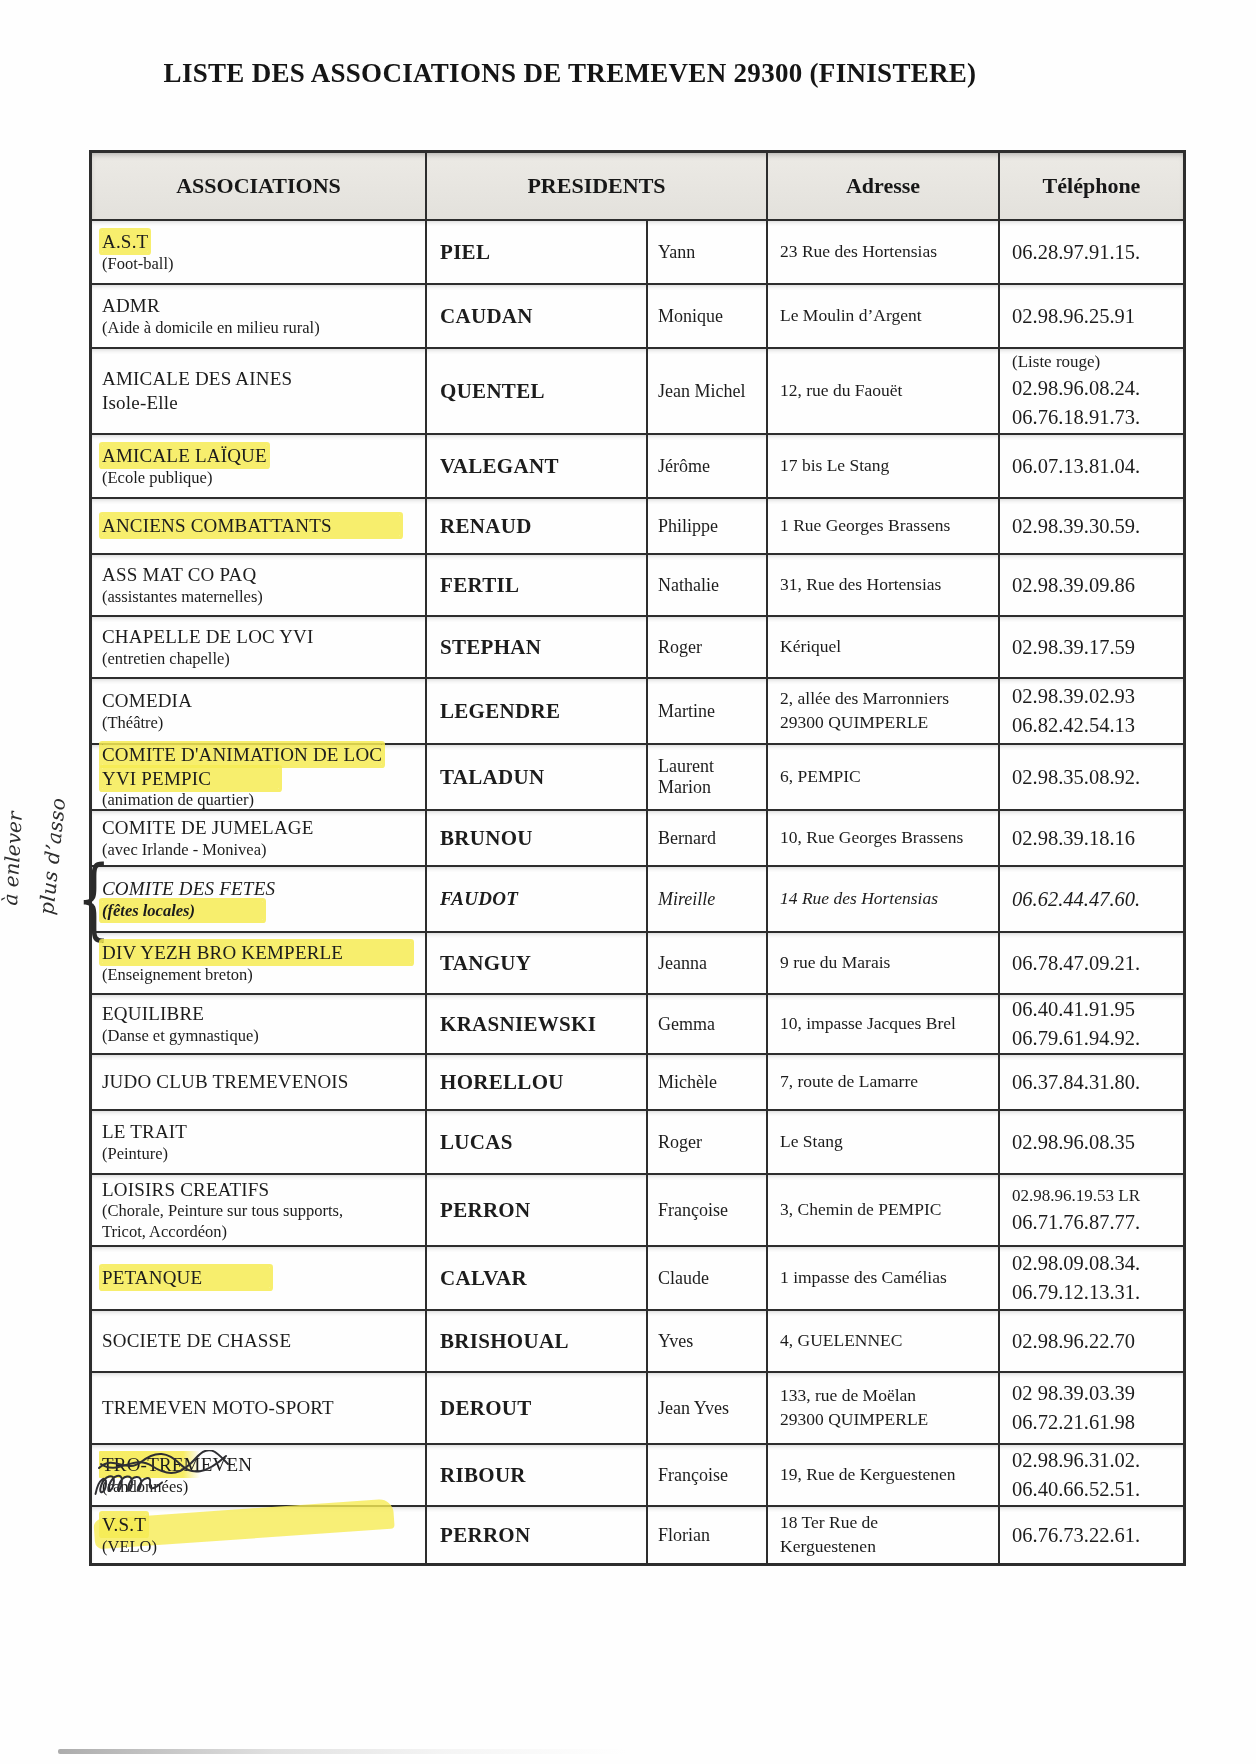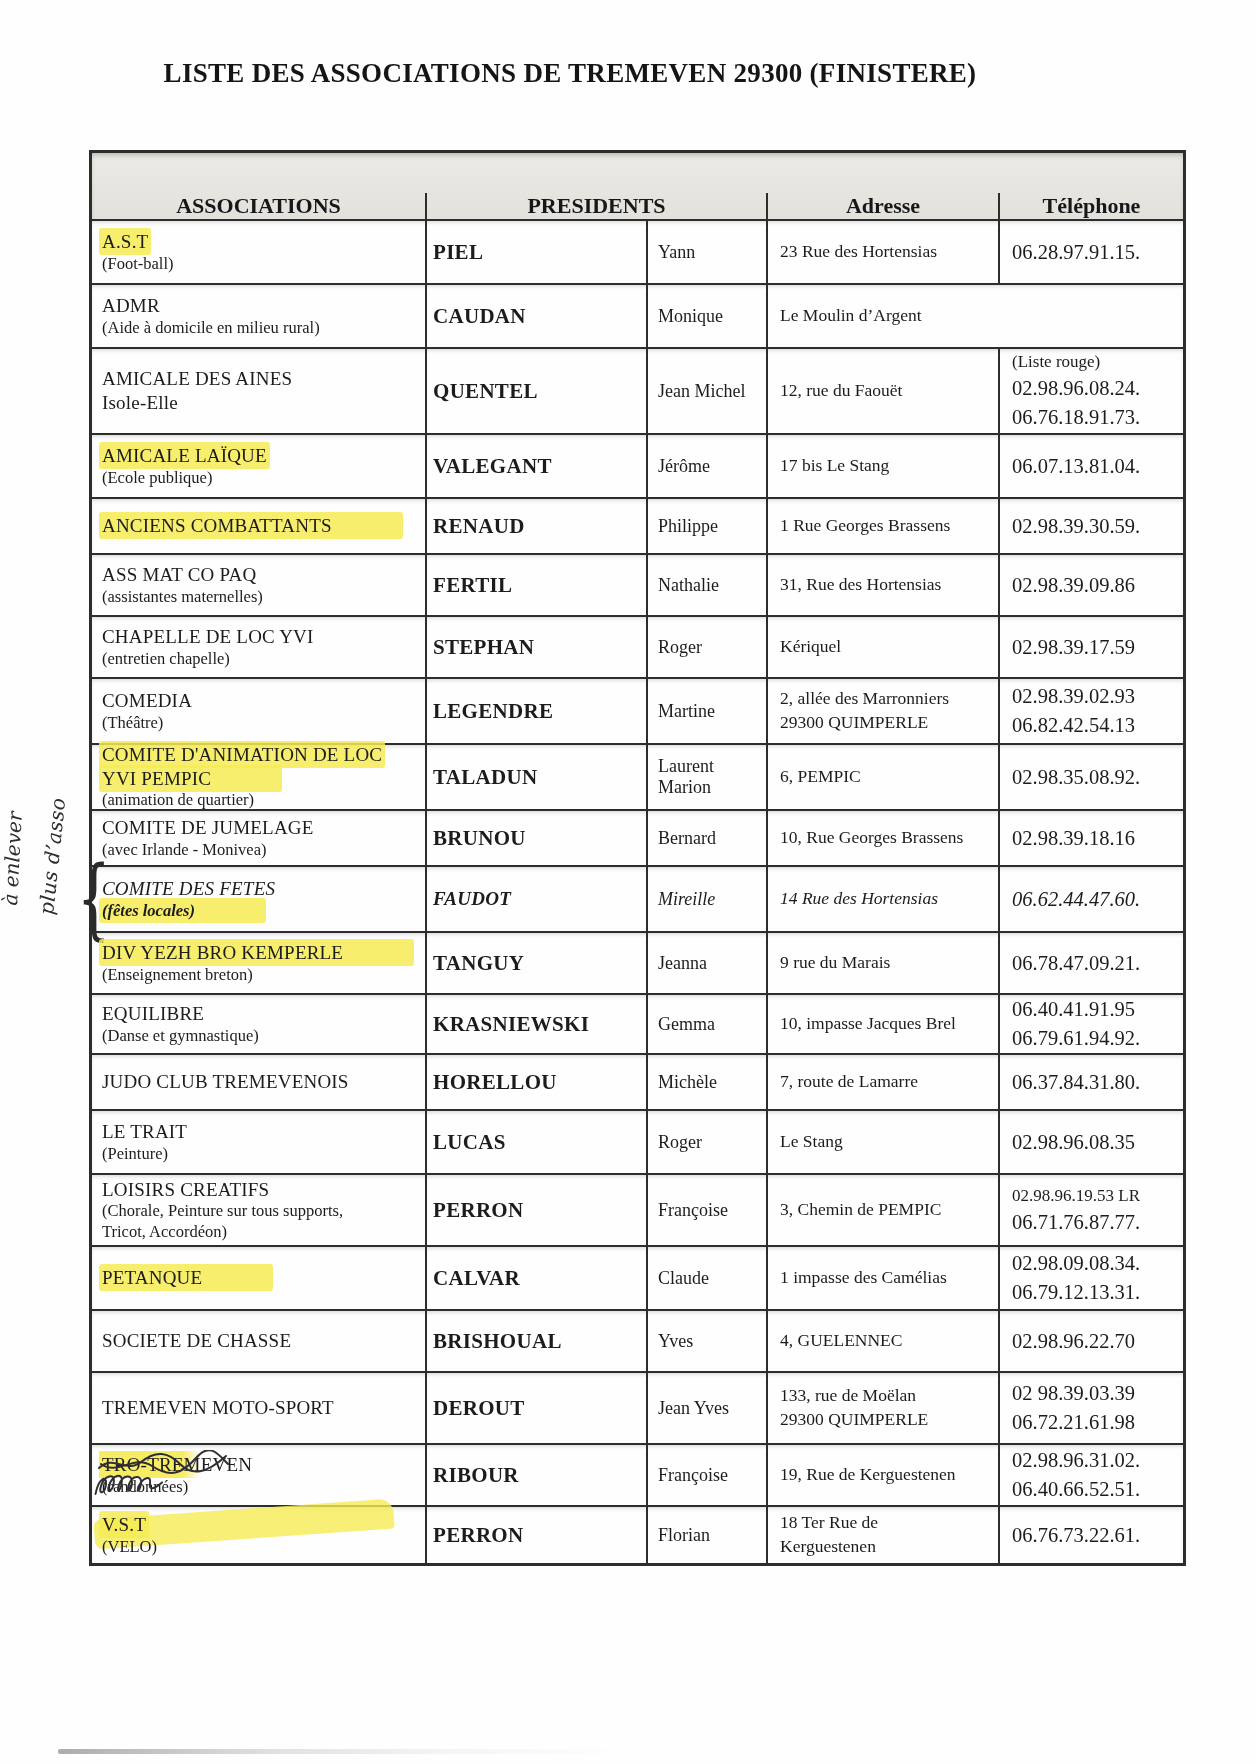--- a/index.html
+++ b/index.html
@@ -14,37 +14,37 @@
     position:absolute; left:150px; top:58px; width:840px;
     text-align:center; font-size:27px; font-weight:bold; letter-spacing:0.3px;
     color:#151515;
   }
   
   .tbl {
     position:absolute; left:89px; top:150px; width:1097px;
     border:3px solid #2d2d2d; background:#fefefe;
   }
   .thead { display:flex; height:66px; background:linear-gradient(180deg,#eceae5,#e3e1dc);
-    box-shadow:inset 0 4px 6px -3px rgba(40,40,40,.35);align-items:flex-end; }
+    box-shadow:inset 0 4px 6px -3px rgba(40,40,40,.35); }
   .thead .hcell {
     display:flex; align-items:center; justify-content:center;
     font-weight:bold; font-size:22px; border-left:2px solid #2d2d2d; color:#171717;
   }
   .thead .hcell:first-child { border-left:none; }
   .h-assoc { width:333px; }
   .h-pres  { width:341px; }
   .h-addr  { width:232px; font-size:21px; }
   .h-tel   { width:185px; font-size:21px; }
 
   .trow { display:flex; border-top:2px solid #2d2d2d; position:relative;
     box-shadow:inset 0 3px 4px -2px rgba(60,60,60,.22); }
   .cell { border-left:2px solid #2d2d2d; display:flex; flex-direction:column; justify-content:center; }
   .cell:first-child { border-left:none; }
   .c-assoc { width:333px; padding:4px 6px 4px 10px; position:relative; }
-  .c-pres  { width:221px; padding-left:6px; font-weight:bold; font-size:21px; letter-spacing:.3px; }
+  .c-pres  { width:221px; padding-left:13px; font-weight:bold; font-size:21px; letter-spacing:.3px; }
   .c-first { width:120px; padding-left:10px; font-size:18px; }
   .c-addr  { width:232px; padding-left:12px; font-size:17.5px; line-height:1.35; }
   .c-phone { width:185px; padding-left:12px; font-size:20.5px; line-height:1.4; }
   .nline { font-weight:normal; font-size:19px; line-height:1.25; position:relative; letter-spacing:.2px; }
   .sline { font-size:16.5px; line-height:1.25; }
   .pline.small { font-size:17px; }
   
   .trow.italic .nline, .trow.italic .sline, .trow.italic .c-pres,
   .trow.italic .c-first, .trow.italic .c-addr, .trow.italic .c-phone { font-style:italic; }
   .trow.italic .c-pres { font-weight:bold; font-size:19px; }
@@ -126,20 +126,23 @@
           </div>
     </div>
     <div class="cell c-pres">
       <span>CAUDAN</span>
     </div>
     <div class="cell c-first">
           <div>Monique</div>
         </div>
     <div class="cell c-addr">
           <div>Le Moulin d’Argent</div>
+        </div>
+    <div class="cell c-phone">
+          <div class="pline">02.98.96.25.91</div>
         </div>
   </div>
       <div class="trow" style="height: 86px;">
     <div class="cell c-assoc">
       <div class="assoc-name">
             <div class="nline"><span>AMICALE DES AINES</span></div>
             <div class="nline"><span>Isole-Elle</span></div>
           </div>
 
     </div>

